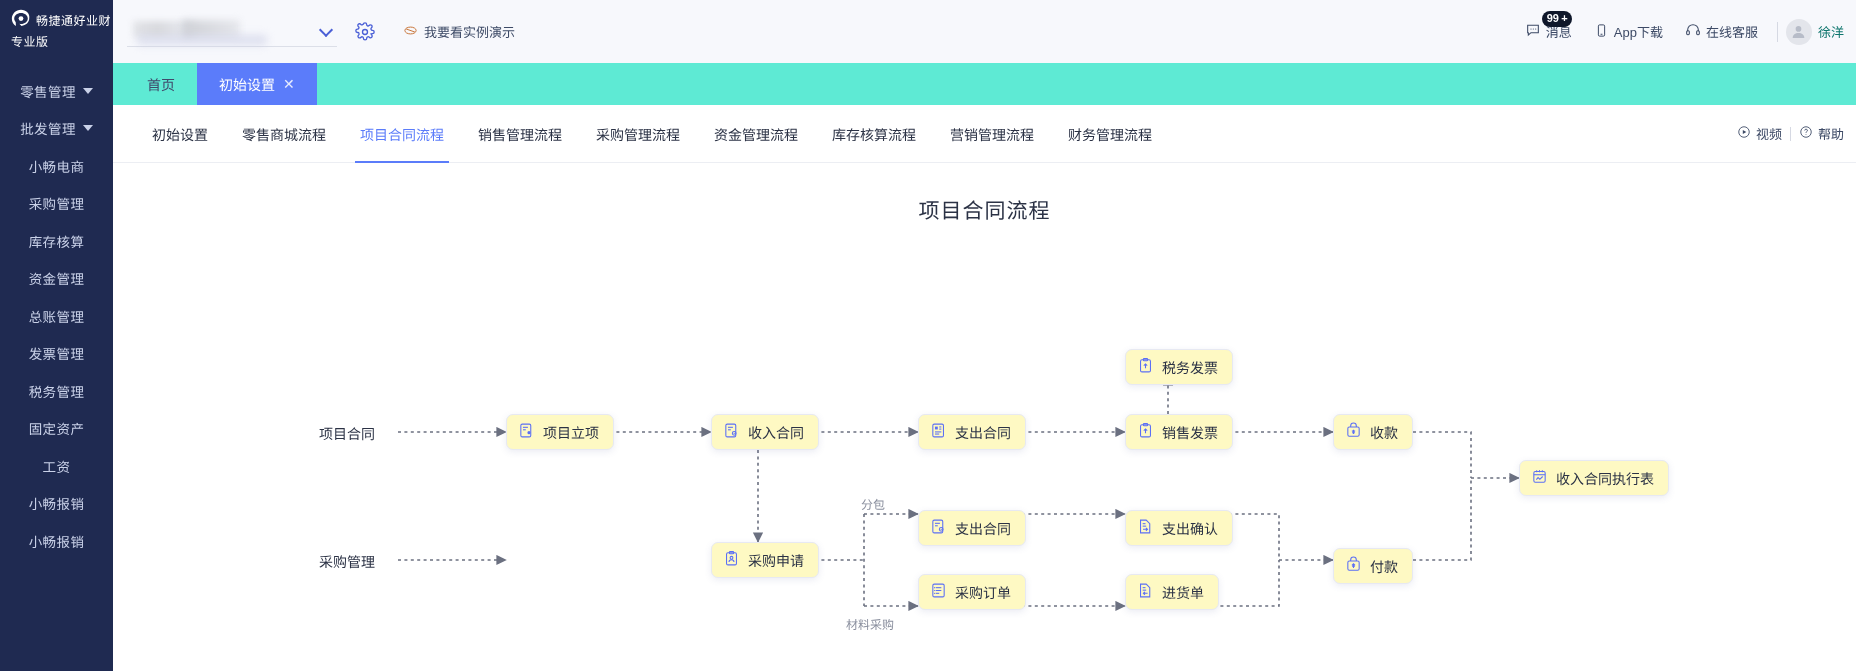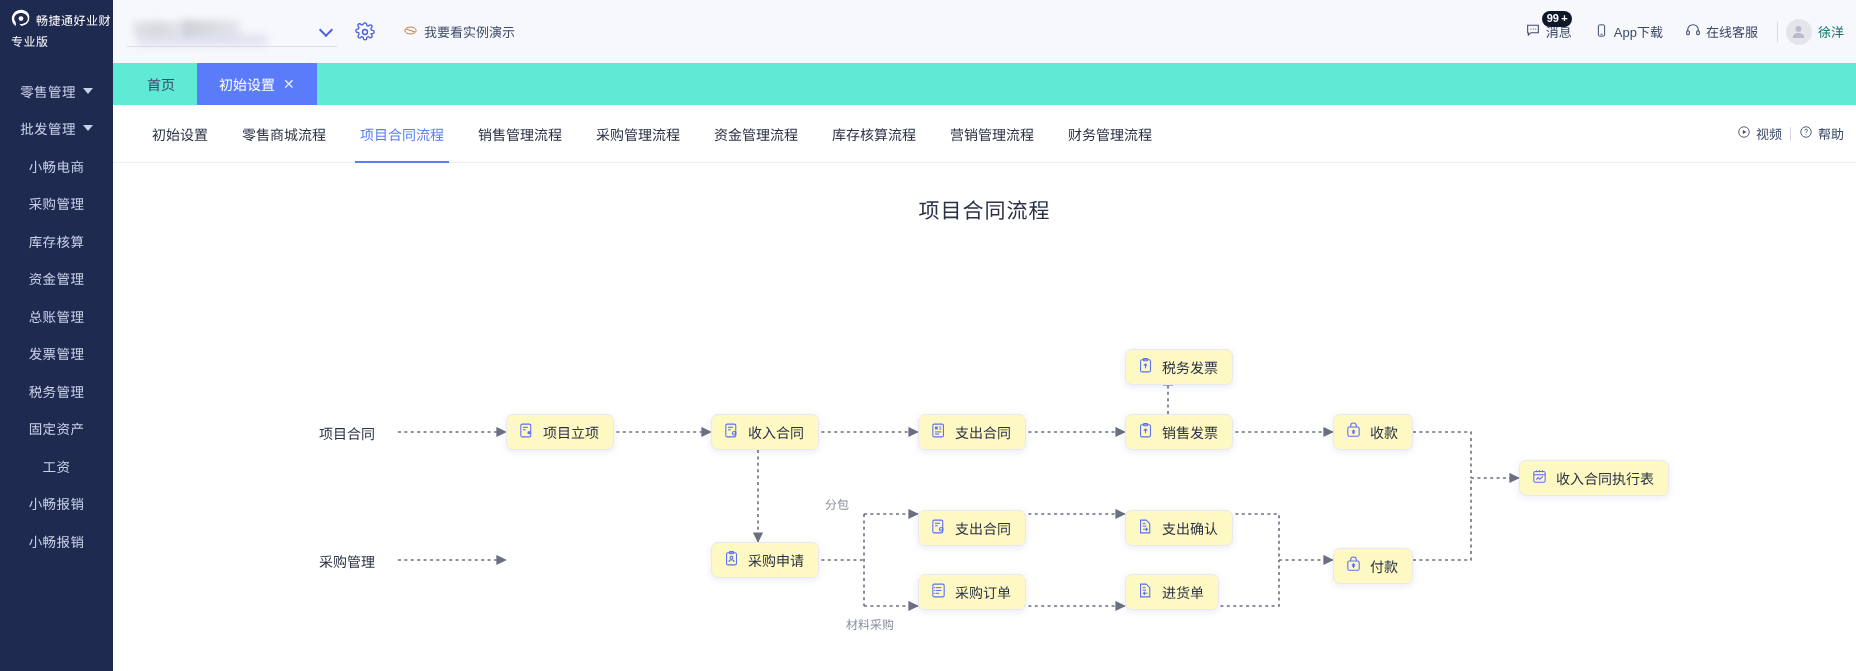--- a/index.html
+++ b/index.html
@@ -411,21 +411,21 @@
 
             <path d="M1300,208 L1358,208 L1358,254"></path>
             <path d="M1300,336 L1358,336 L1358,254"></path>
             <line x1="1358" y1="254" x2="1406" y2="254" marker-end="url(#ah)"></line>
           </g>
         </svg>
 
         <div class="row-label" style="left:206px; top:199px;">项目合同</div>
         <div class="row-label" style="left:206px; top:327px;">采购管理</div>
 
-        <div class="edge-label" style="left:712px; top:271px;text-align:right;">分包</div>
+        <div class="edge-label" style="left:748px; top:271px;text-align:right;">分包</div>
         <div class="edge-label" style="left:733px; top:391px;">材料采购</div>
 
         <div class="node" style="left:393px; top:190px;">
           <span>
             <svg viewBox="0 0 24 24" width="17" height="17" fill="none" stroke="#5b6ff5" stroke-width="1.5">
               <rect x="4" y="3" width="14" height="18" rx="2"></rect>
                 <line x1="7" y1="7.5" x2="14" y2="7.5"></line>
                 <line x1="7" y1="11" x2="11" y2="11"></line>
               <circle cx="15.5" cy="15" r="2.2" fill="#5b6ff5" stroke="none"></circle>
             </svg>

